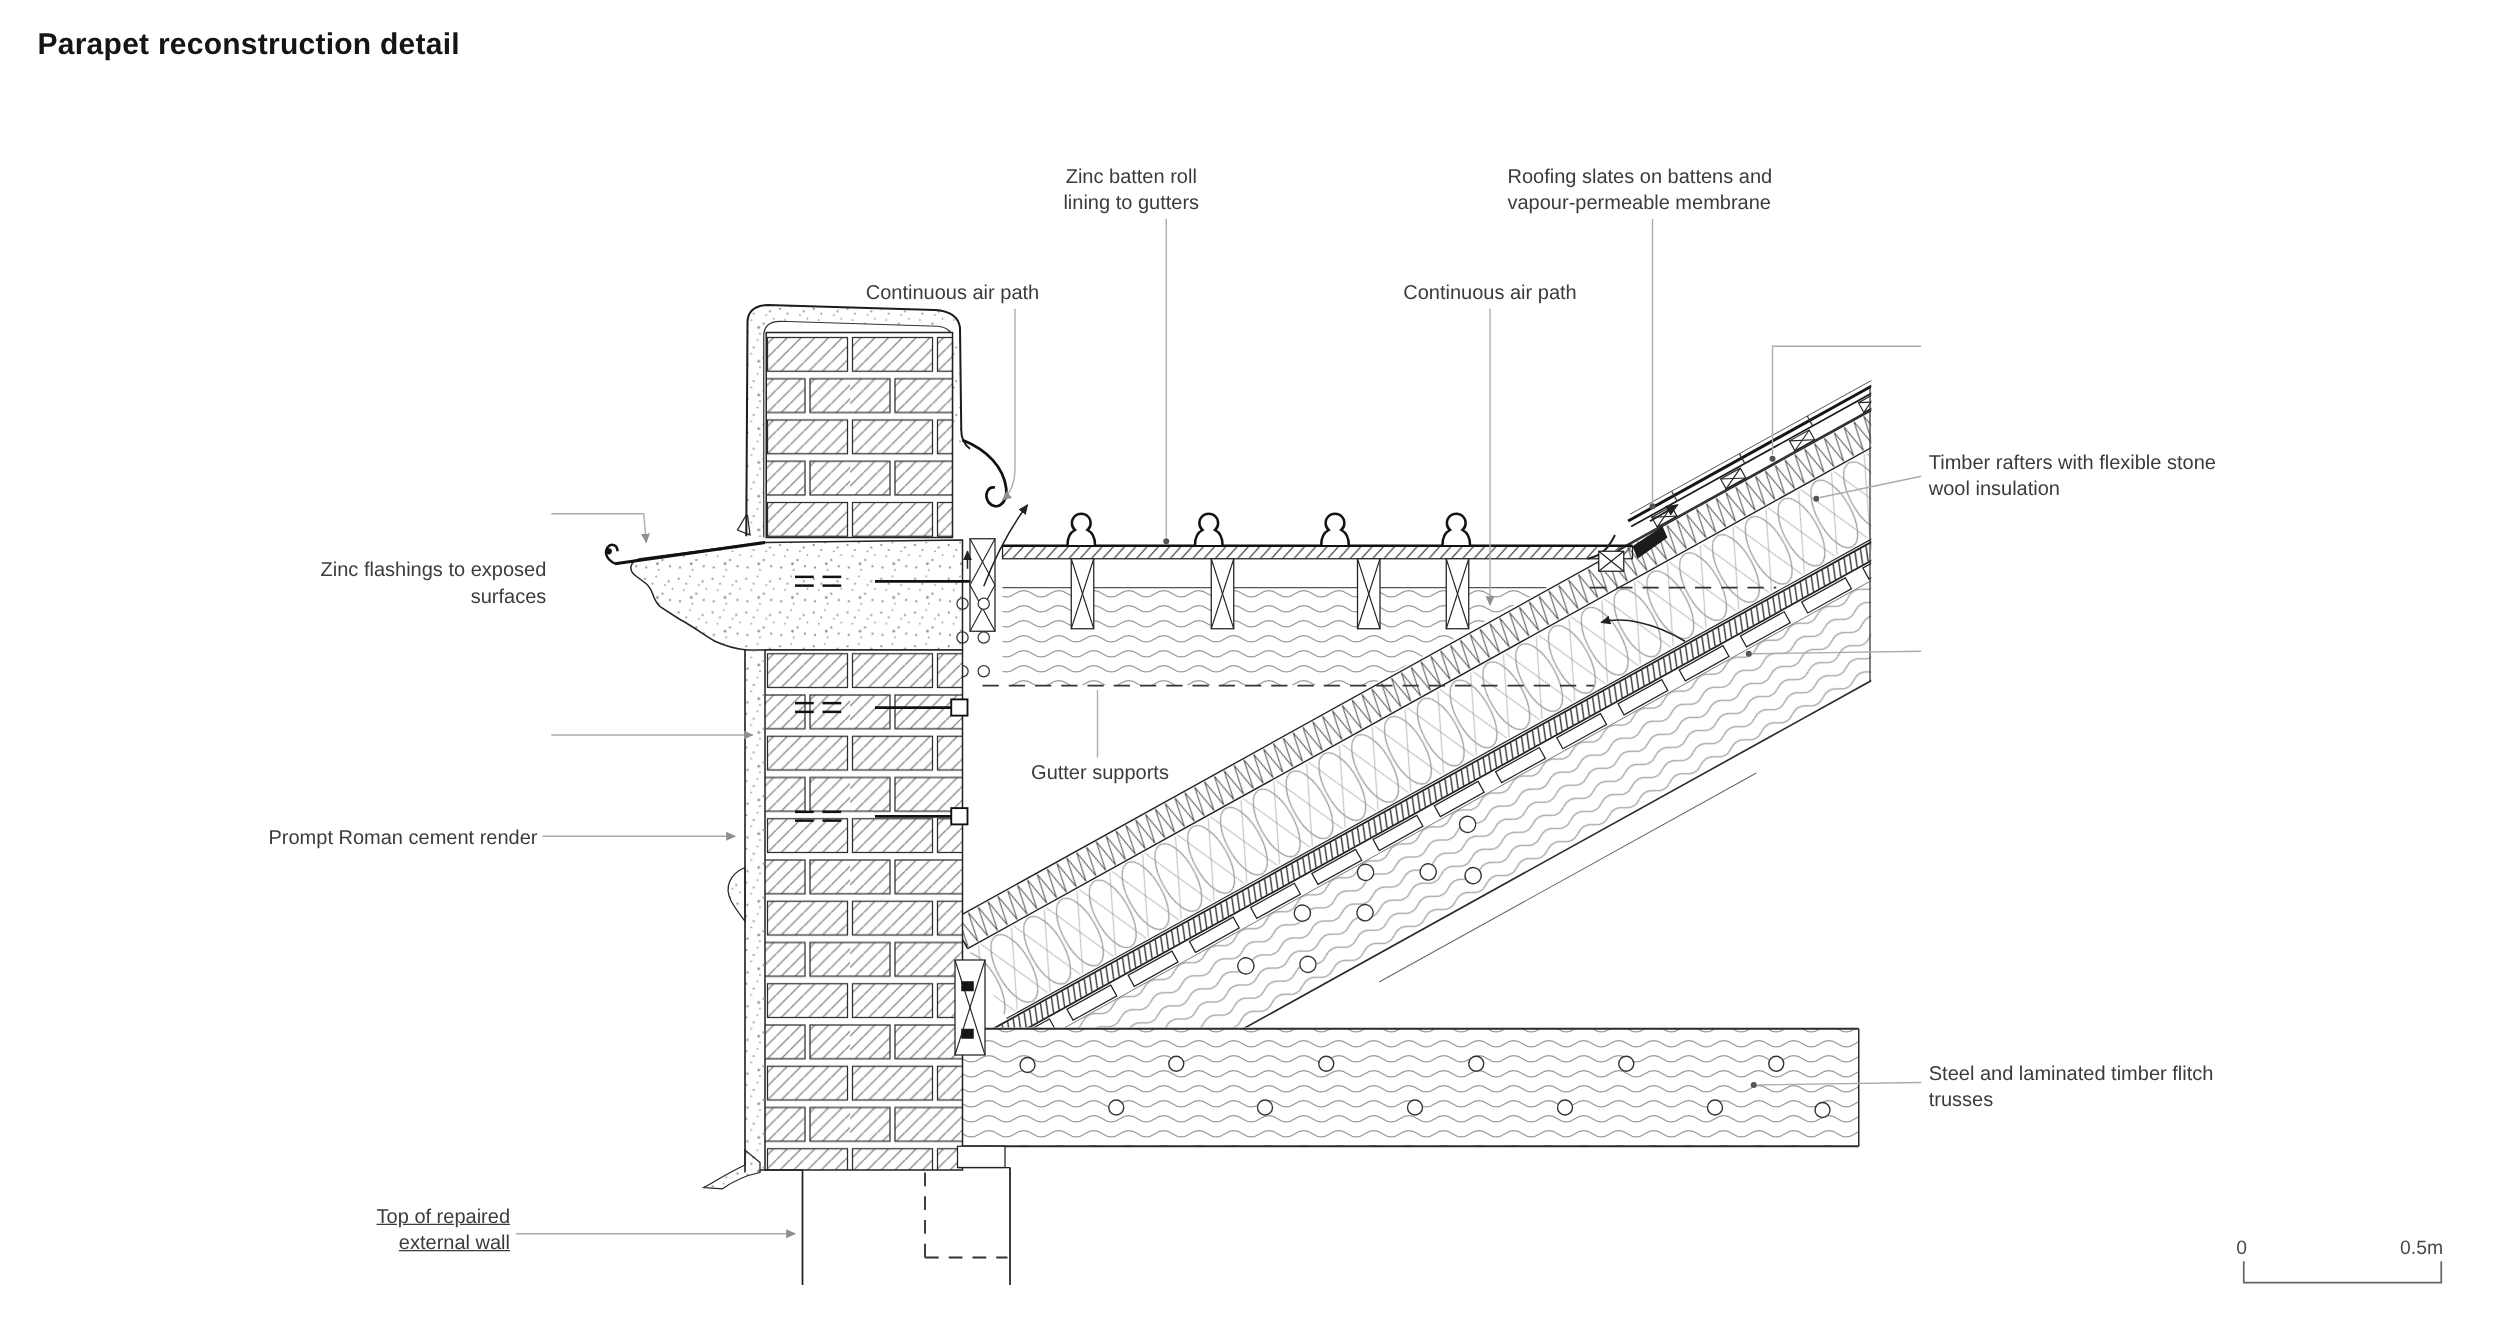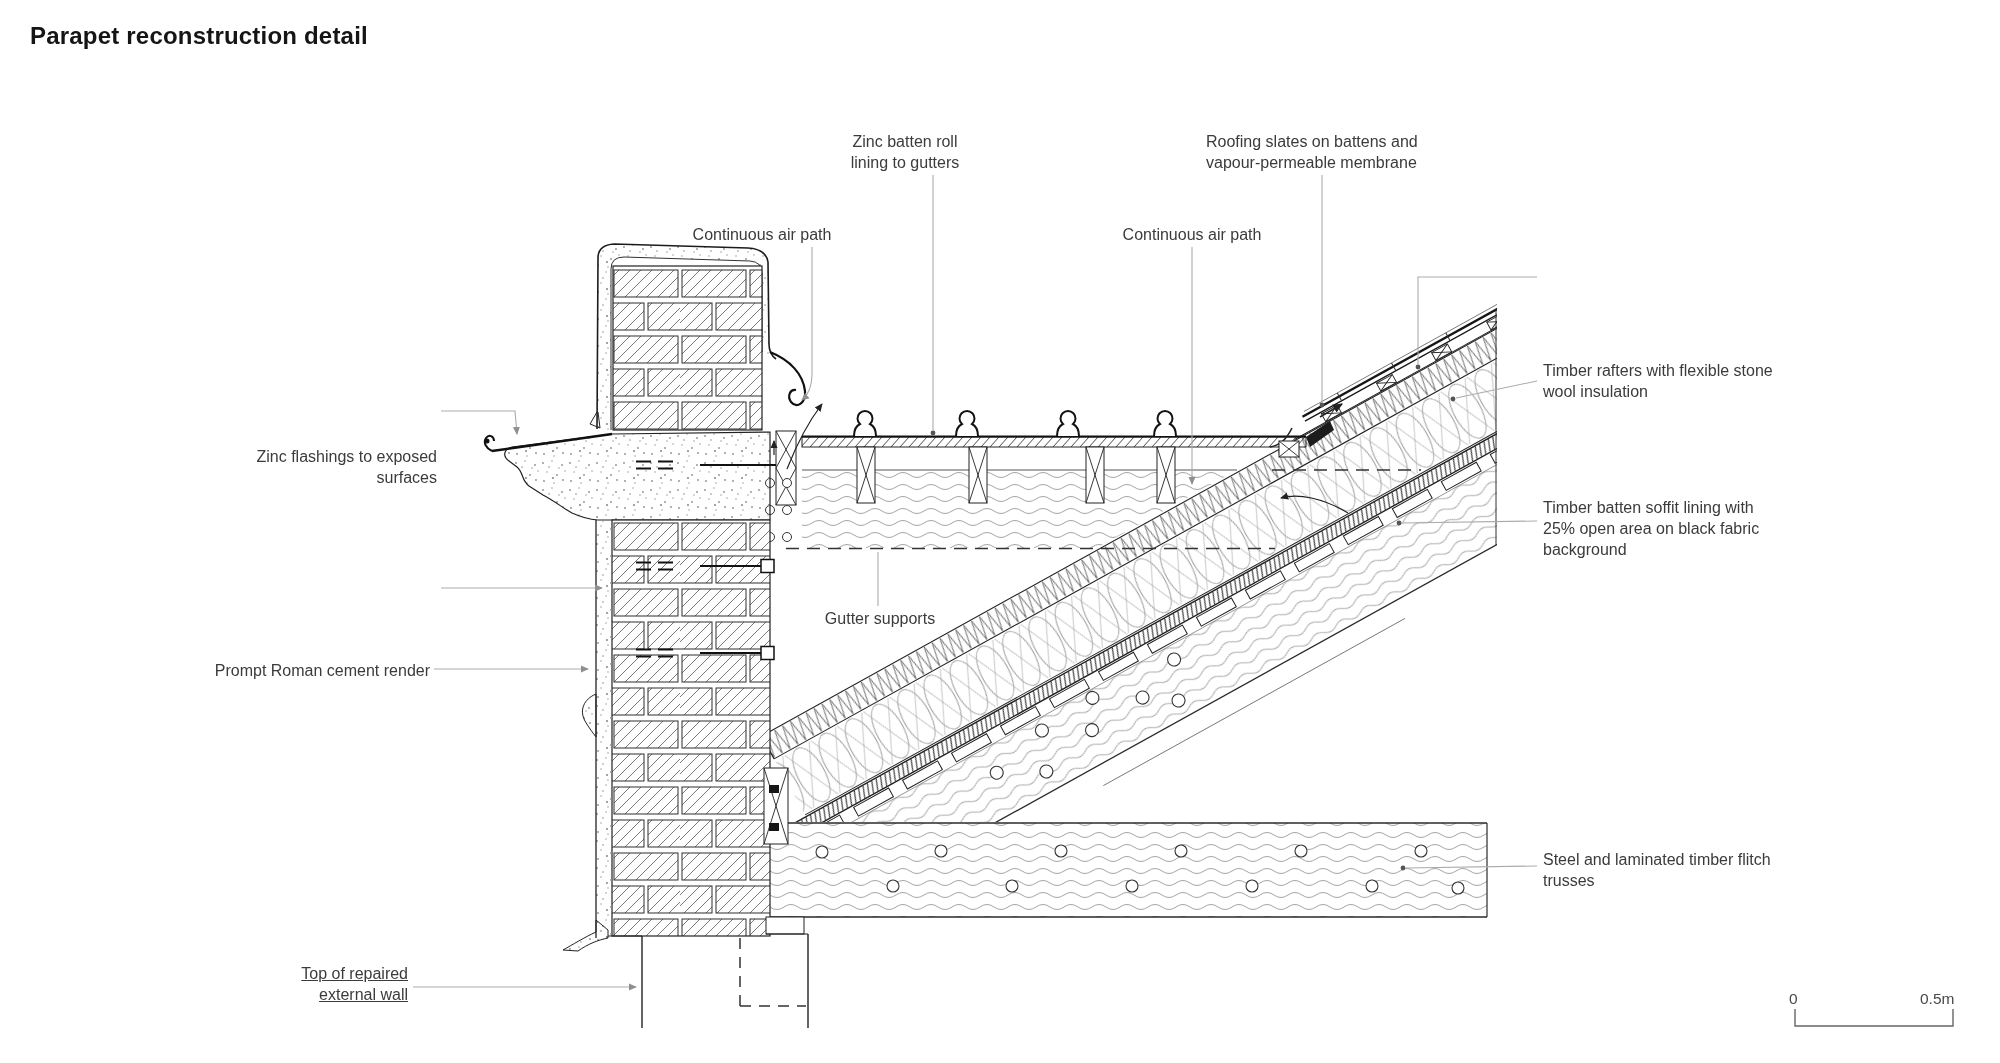--- a/index.html
+++ b/index.html
@@ -366,23 +366,20 @@
 <div class="page-title" style="left:30px;top:22px;">Parapet reconstruction detail</div>
 
 <div class="lbl c" style="left:795px;top:131px;width:220px;">Zinc batten roll
 lining to gutters</div>
 <div class="lbl l" style="left:1206px;top:131px;width:240px;">Roofing slates on battens and
 vapour-permeable membrane</div>
 <div class="lbl c" style="left:672px;top:224px;width:180px;">Continuous air path</div>
 <div class="lbl c" style="left:1100px;top:224px;width:184px;">Continuous air path</div>
 <div class="lbl l" style="left:1543px;top:360px;width:290px;">Timber rafters with flexible stone
 wool insulation</div>
-<div class="lbl l" style="left:1543px;top:497px;width:270px;">Timber batten soffit lining with
-25% open area on black fabric
-background</div>
 <div class="lbl r" style="left:197px;top:400px;width:240px;margin-top:46px;">Zinc flashings to exposed
 surfaces</div>
 <div class="lbl r" style="left:154px;top:660px;width:276px;">Prompt Roman cement render</div>
 <div class="lbl c" style="left:780px;top:608px;width:200px;">Gutter supports</div>
 <div class="lbl l" style="left:1543px;top:849px;width:290px;">Steel and laminated timber flitch
 trusses</div>
 <div class="lbl r" style="left:208px;top:963px;width:200px;text-decoration:underline;">Top of repaired
 external wall</div>
 
 <div class="scale-num" style="left:1789px;top:990px;">0</div>

